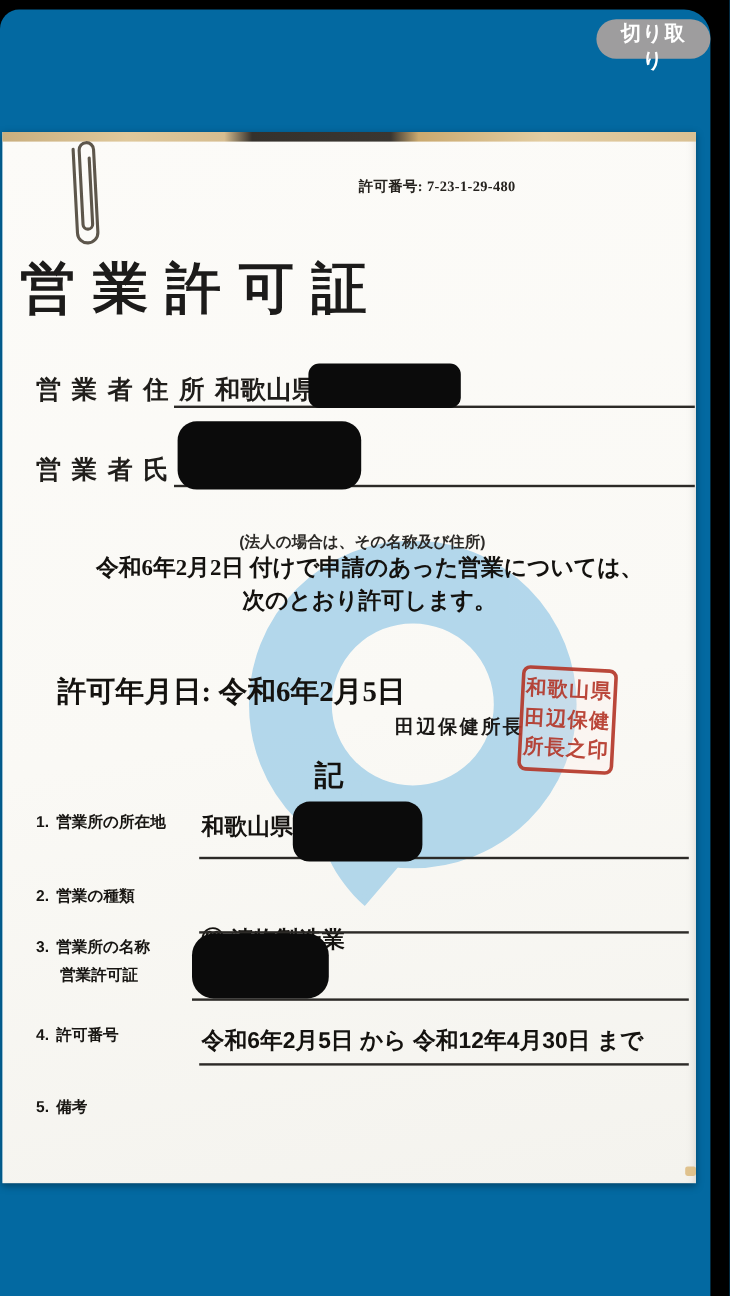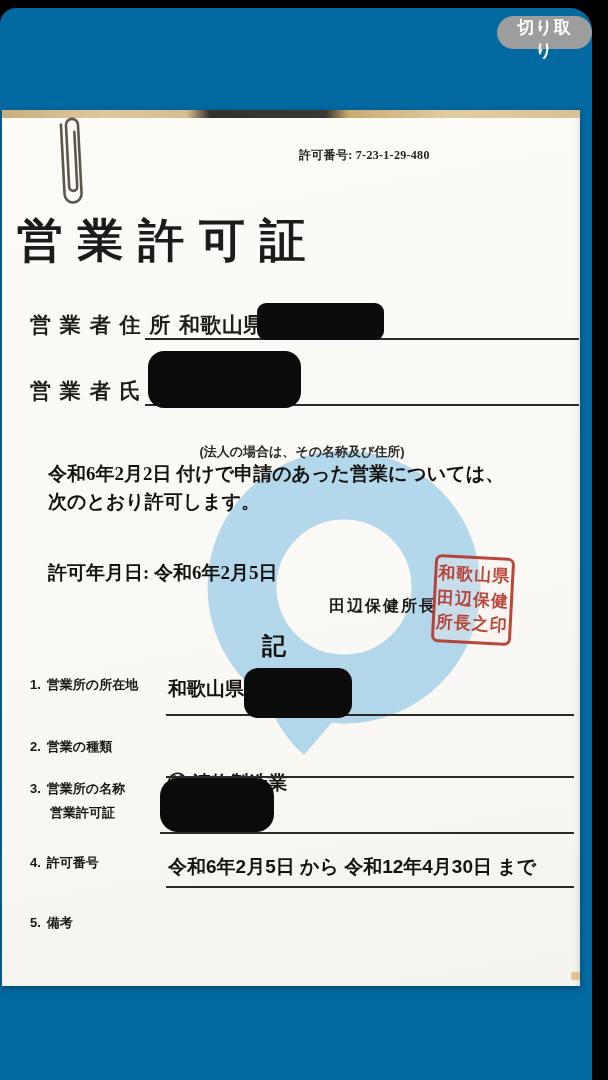--- a/index.html
+++ b/index.html
@@ -57,23 +57,24 @@
   .fvalue{letter-spacing:.02em;}
   .caption{
     position:absolute;left:110px;top:305px;width:380px;text-align:center;
     font-size:13px;color:#2c2a27;white-space:nowrap;font-weight:600;margin-top:28px;
   }
 
   .para{
     position:absolute;left:46px;top:350px;width:520px;
     font-size:19px;line-height:28px;font-weight:700;color:#14120f;
     white-space:nowrap;
+    text-align:center;
   }
   .permit-date{
-    position:absolute;left:46px;top:450px;font-size:19px;font-weight:700;
+    position:absolute;left:46px;top:450px;font-size:24px;font-weight:700;
     color:#14120f;white-space:nowrap;
   }
   .issuer{
     position:absolute;left:327px;top:486px;font-size:16px;font-weight:700;
     letter-spacing:2px;color:#1b1917;white-space:nowrap;
   }
   .seal{
     position:absolute;left:431px;top:446px;width:74px;height:82px;
     border:3px solid #b5382a;border-radius:7px;
     transform:rotate(3deg);

